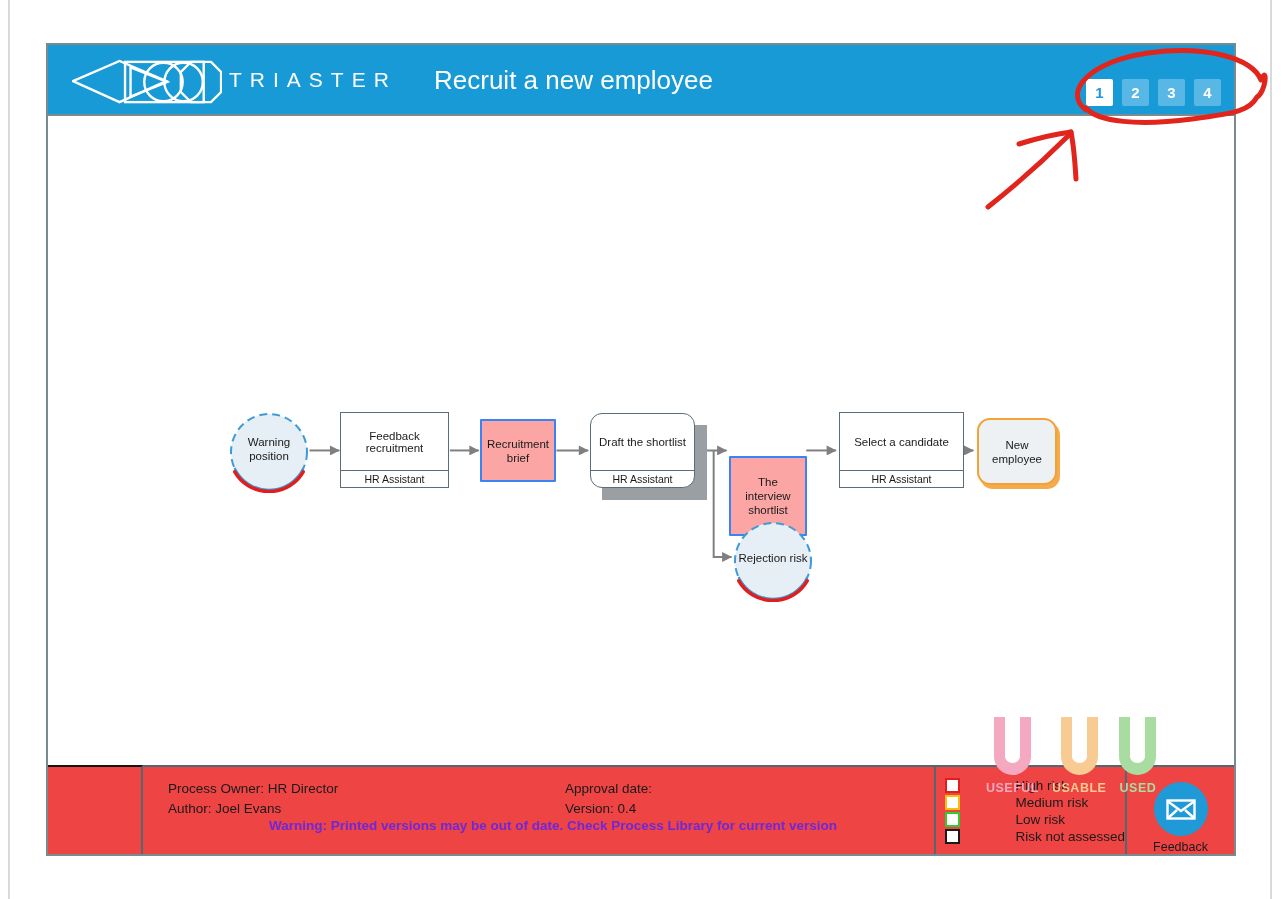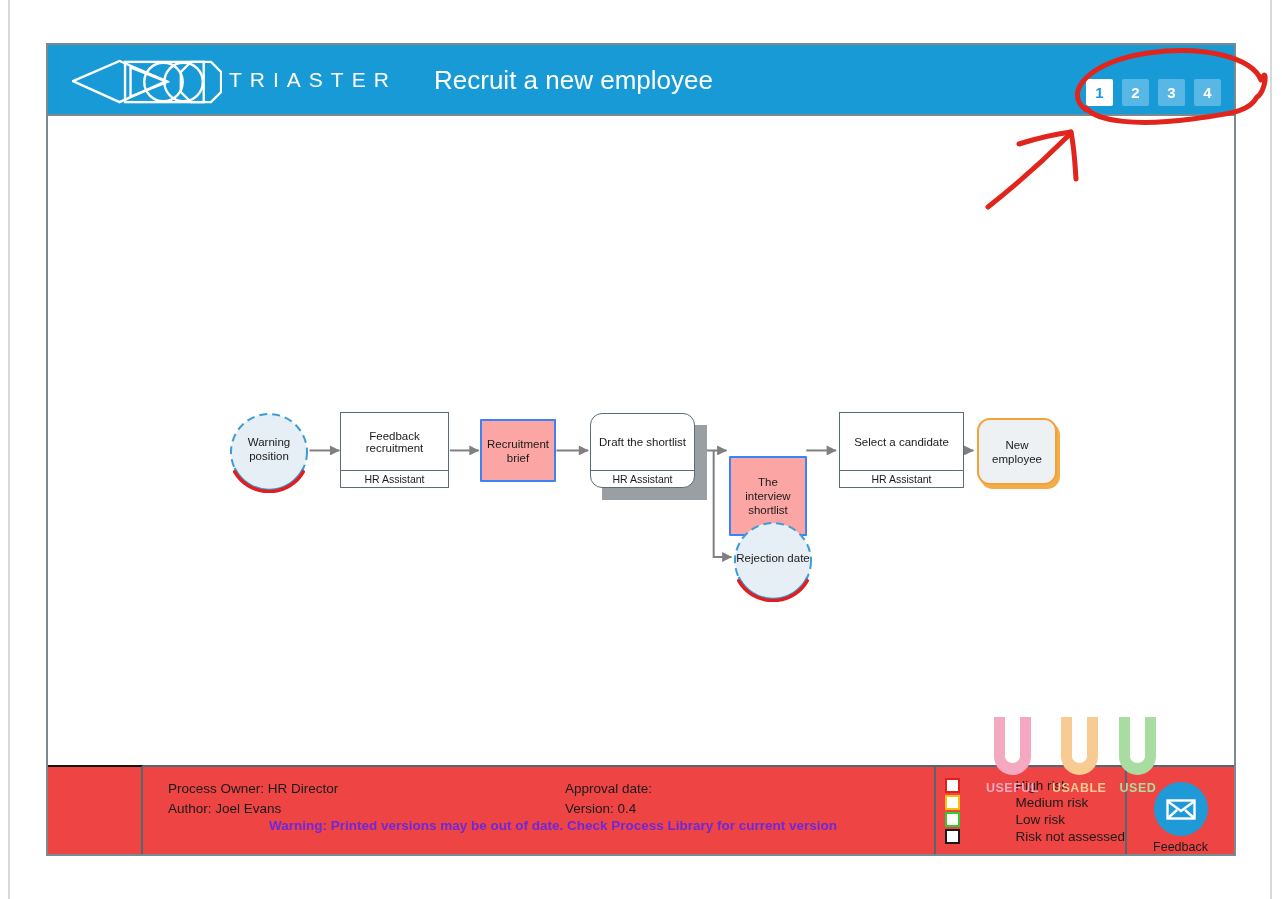--- a/index.html
+++ b/index.html
@@ -147,21 +147,21 @@
     <div class="node deliv final" style="left:929px; top:302px; width:80px; height:67px;">
       <div class="dlbl">New employee</div>
     </div>
 
     <div class="circle-node" style="left:684px; top:404px;">
       <svg width="82" height="82" viewBox="0 0 82 82">
         <circle cx="41" cy="41" r="38" fill="#e6eef6" stroke="#3e9bd4" stroke-width="2" stroke-dasharray="8 5"></circle>
         <path d="M 6.6 57 A 38 38 0 0 0 75.4 57" stroke="#3e9bd4" stroke-width="2.2" fill="none"></path>
         <path d="M 6.8 60.8 A 39.5 39.5 0 0 0 75.2 60.8" stroke="#e11d1d" stroke-width="3.5" fill="none" stroke-linecap="round"></path>
       </svg>
-      <div class="clbl">Rejection date</div>
+      <div class="clbl">Rejection risk</div>
     </div>
 
     <div class="uuu">
       <div class="ucol">
         <div class="ushape" style="border-color: rgb(244, 169, 192);"></div>
         <div class="ulabel" style="color: rgb(244, 169, 192);">USEFUL</div>
       </div>
       <div class="ucol">
         <div class="ushape" style="border-color: rgb(248, 203, 146);"></div>
         <div class="ulabel" style="color: rgb(248, 203, 146);">USABLE</div>

